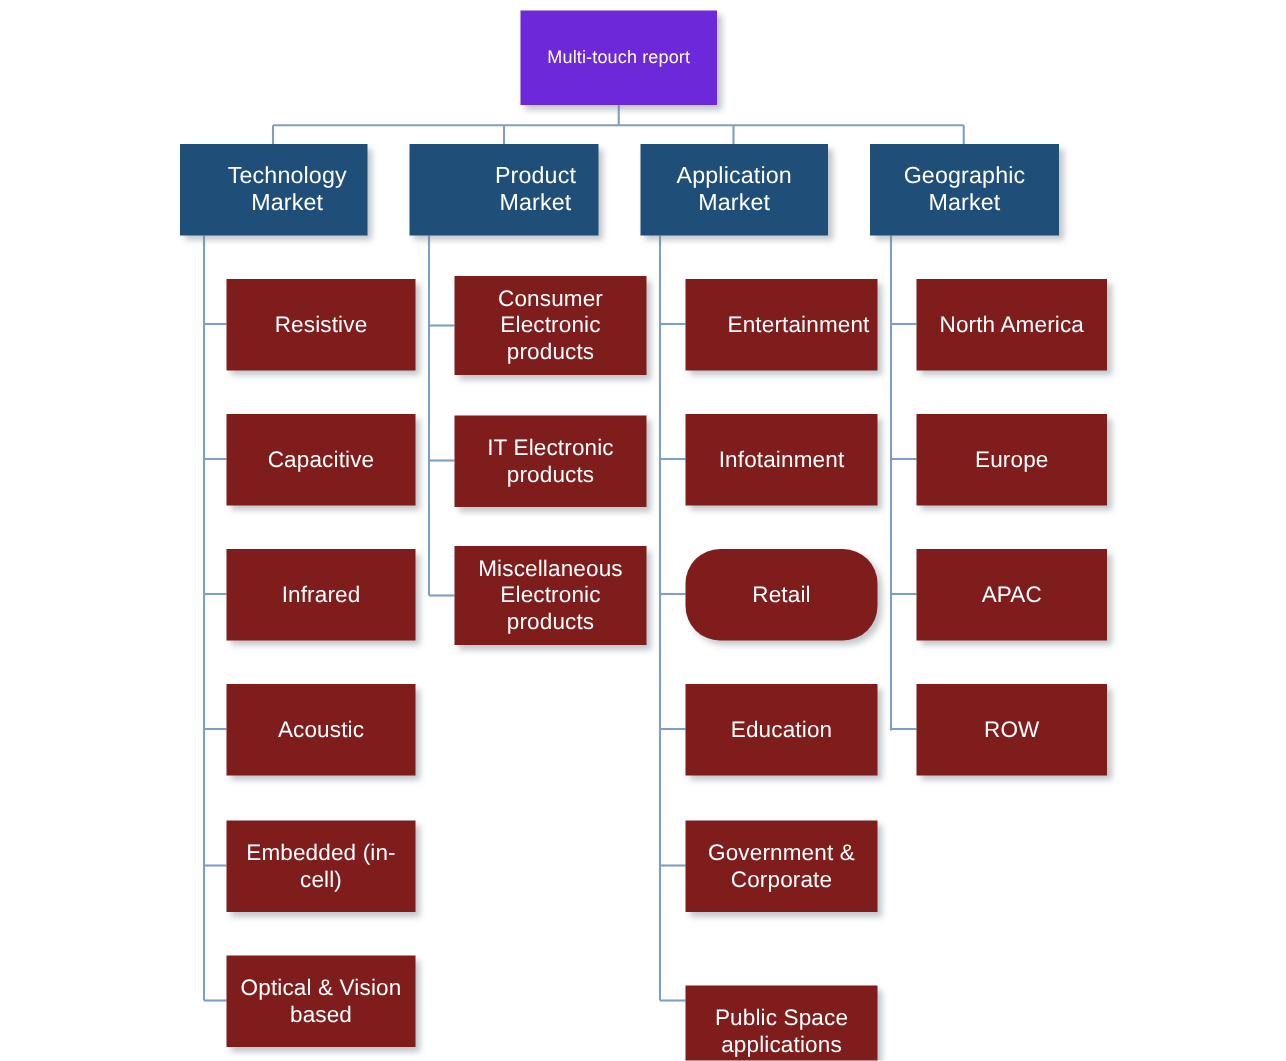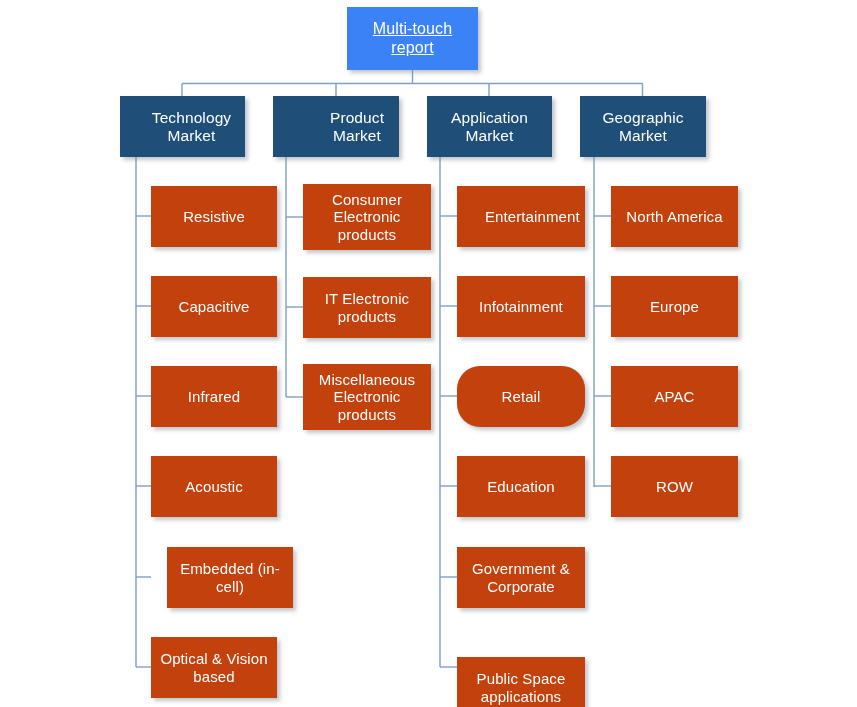--- a/index.html
+++ b/index.html
@@ -36,30 +36,29 @@
     align-items: center;
     justify-content: center;
     text-align: center;
     color: #ffffff;
     line-height: 1.16;
     padding: 2px 6px;
     box-shadow: 3px 3px 4px rgba(120,130,145,0.45);
     letter-spacing: 0.1px;
   }
   .node.root {
-    background: #3b82f6;
-    font-size: 16px;
-    text-decoration: underline;
+    background: #6d28d9;
+    font-size: 12px;
   }
   .node.header {
     background: #1F4E79;
     font-size: 15.5px;
   }
   .node.leaf {
-    background: #c2410c;
+    background: #7f1d1d;
     font-size: 15px;
   }
   .node span {
     display: block;
     width: 100%;
   }
 </style>
 </head>
 <body>
 
@@ -131,21 +130,21 @@
   </div>
   <div class="node leaf" style="left:151px; top:276px; width:126px; height:61px;">
     <span>Capacitive</span>
   </div>
   <div class="node leaf" style="left:151px; top:366px; width:126px; height:61px;">
     <span>Infrared</span>
   </div>
   <div class="node leaf" style="left:151px; top:456px; width:126px; height:61px;">
     <span>Acoustic</span>
   </div>
-  <div class="node leaf" style="left:151px; top:547px; width:126px; height:61px;margin-left:16px;">
+  <div class="node leaf" style="left:151px; top:547px; width:126px; height:61px;">
     <span>Embedded (in-cell)</span>
   </div>
   <div class="node leaf" style="left:151px; top:637px; width:126px; height:61px;">
     <span>Optical &amp; Vision based</span>
   </div>
 
   <div class="node leaf" style="left:303px; top:184px; width:128px; height:66px;">
     <span>Consumer Electronic products</span>
   </div>
   <div class="node leaf" style="left:303px; top:277px; width:128px; height:61px;">

